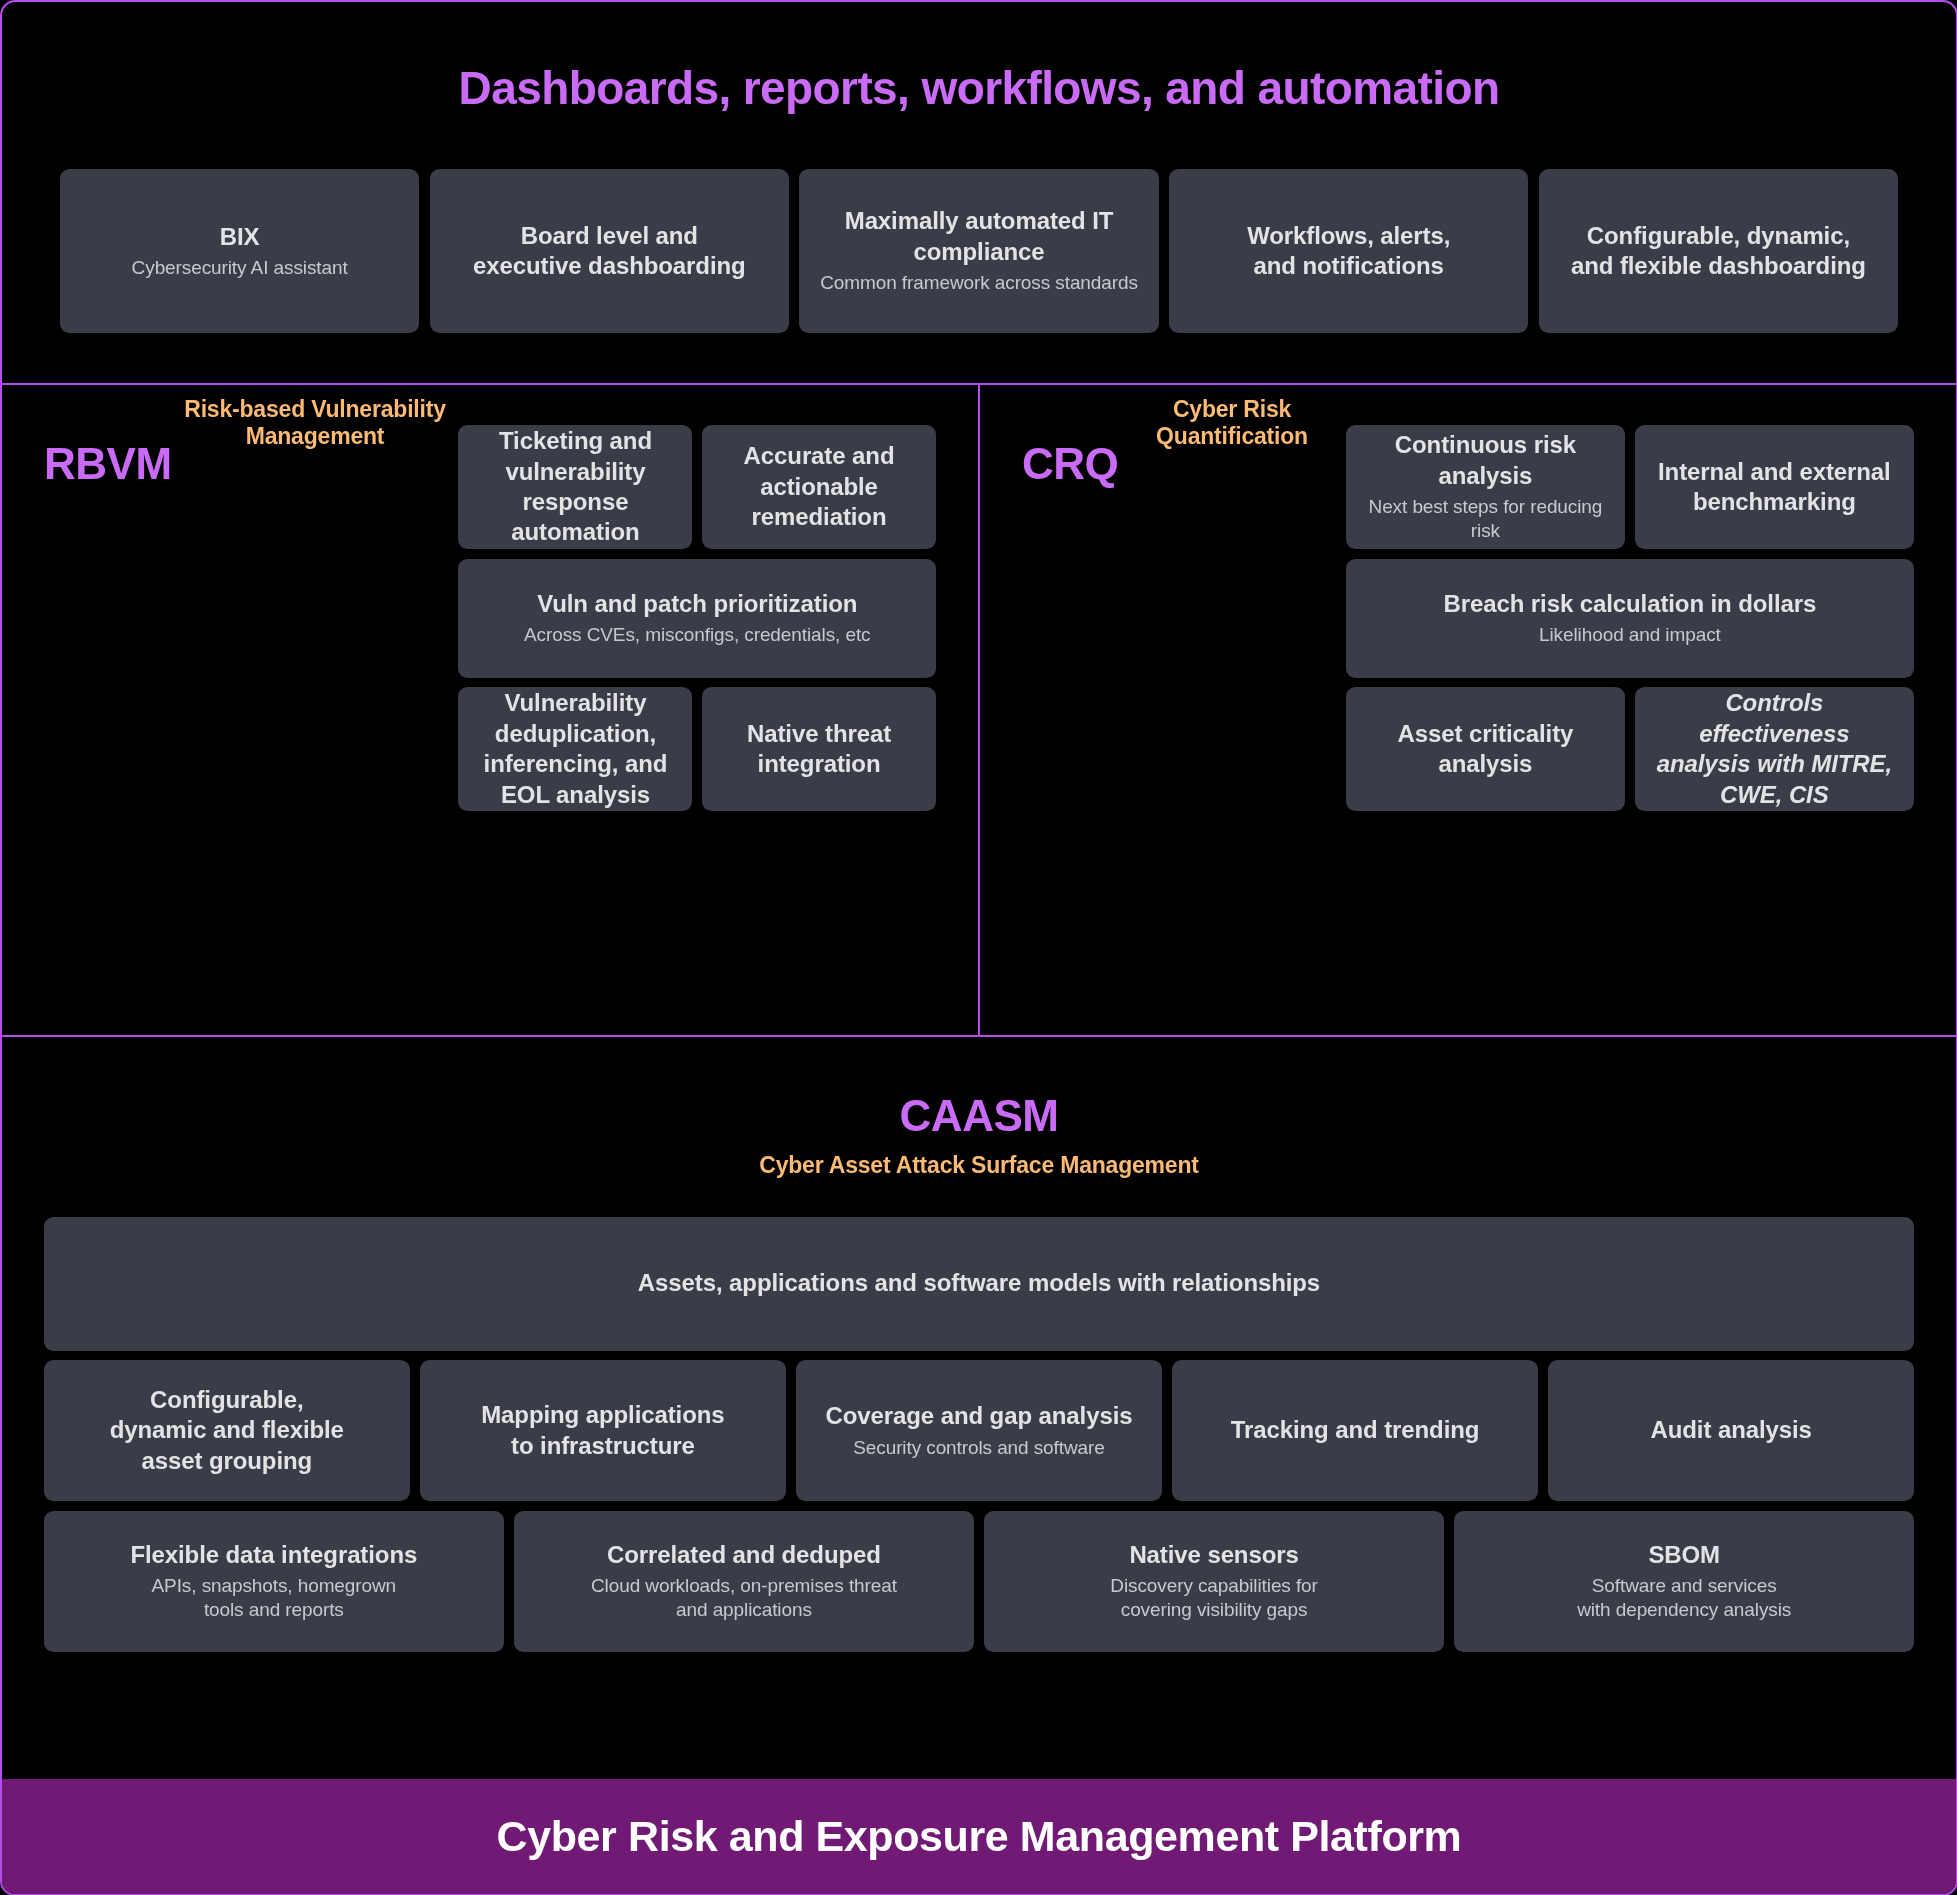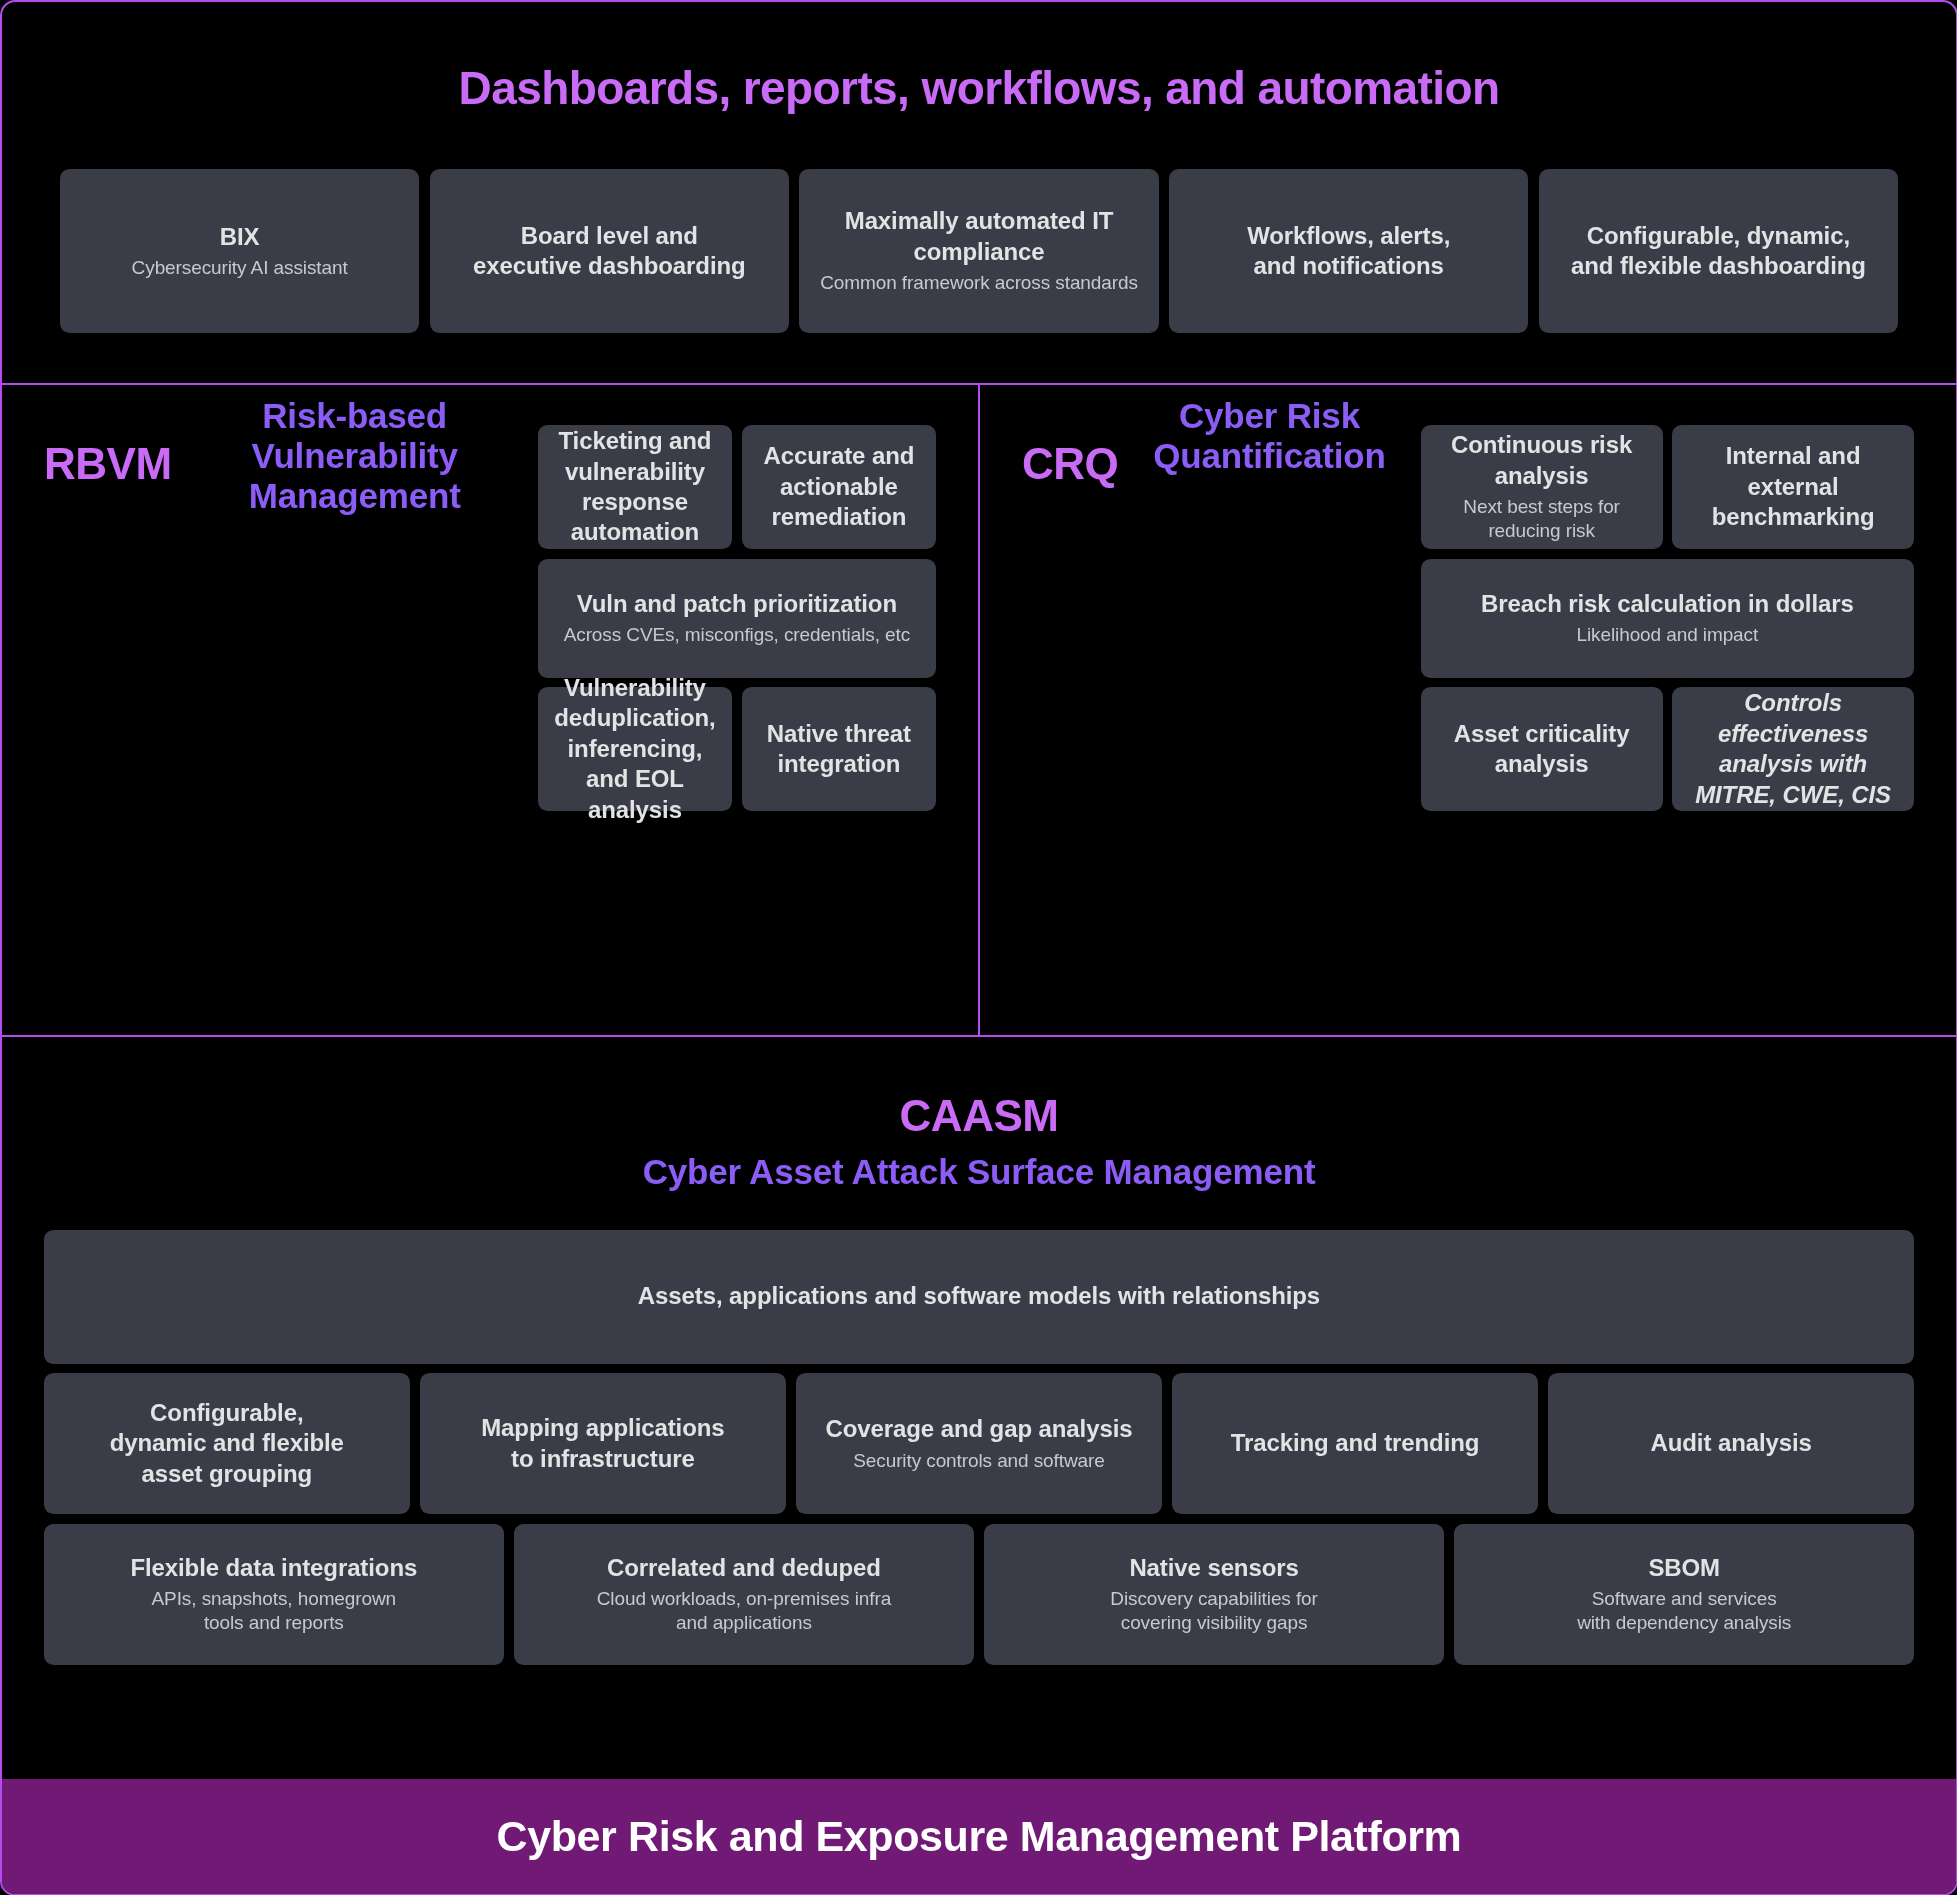--- a/index.html
+++ b/index.html
@@ -98,22 +98,22 @@
 
   .pillar-abbr {
     color: #c96bf7;
     font-size: 44px;
     font-weight: bold;
     text-align: center;
     letter-spacing: -0.5px;
     margin-top: 54px;
   }
   .pillar-name {
-    color: #8b5cf6;
-    font-size: 35px;
+    color: #fdba74;
+    font-size: 23px;
     font-weight: bold;
     text-align: center;
     letter-spacing: -0.2px;
     margin-top: 10.5px;
   }
   .pillar-rows {
     margin-top: 40px;
     display: flex;
     flex-direction: column;
     gap: 9.6px;
@@ -316,21 +316,21 @@
       </div>
 
       <div class="caasm-grid">
         <div class="card">
           <div class="card-title">Flexible data integrations</div>
           <div class="card-sub" style="white-space: pre-line;">APIs, snapshots, homegrown
 tools and reports</div>
         </div>
         <div class="card">
           <div class="card-title">Correlated and deduped</div>
-          <div class="card-sub" style="white-space: pre-line;">Cloud workloads, on-premises infra
+          <div class="card-sub" style="white-space: pre-line;">Cloud workloads, on-premises threat
 and applications</div>
         </div>
         <div class="card">
           <div class="card-title">Native sensors</div>
           <div class="card-sub" style="white-space: pre-line;">Discovery capabilities for
 covering visibility gaps</div>
         </div>
         <div class="card">
           <div class="card-title">SBOM</div>
           <div class="card-sub" style="white-space: pre-line;">Software and services

